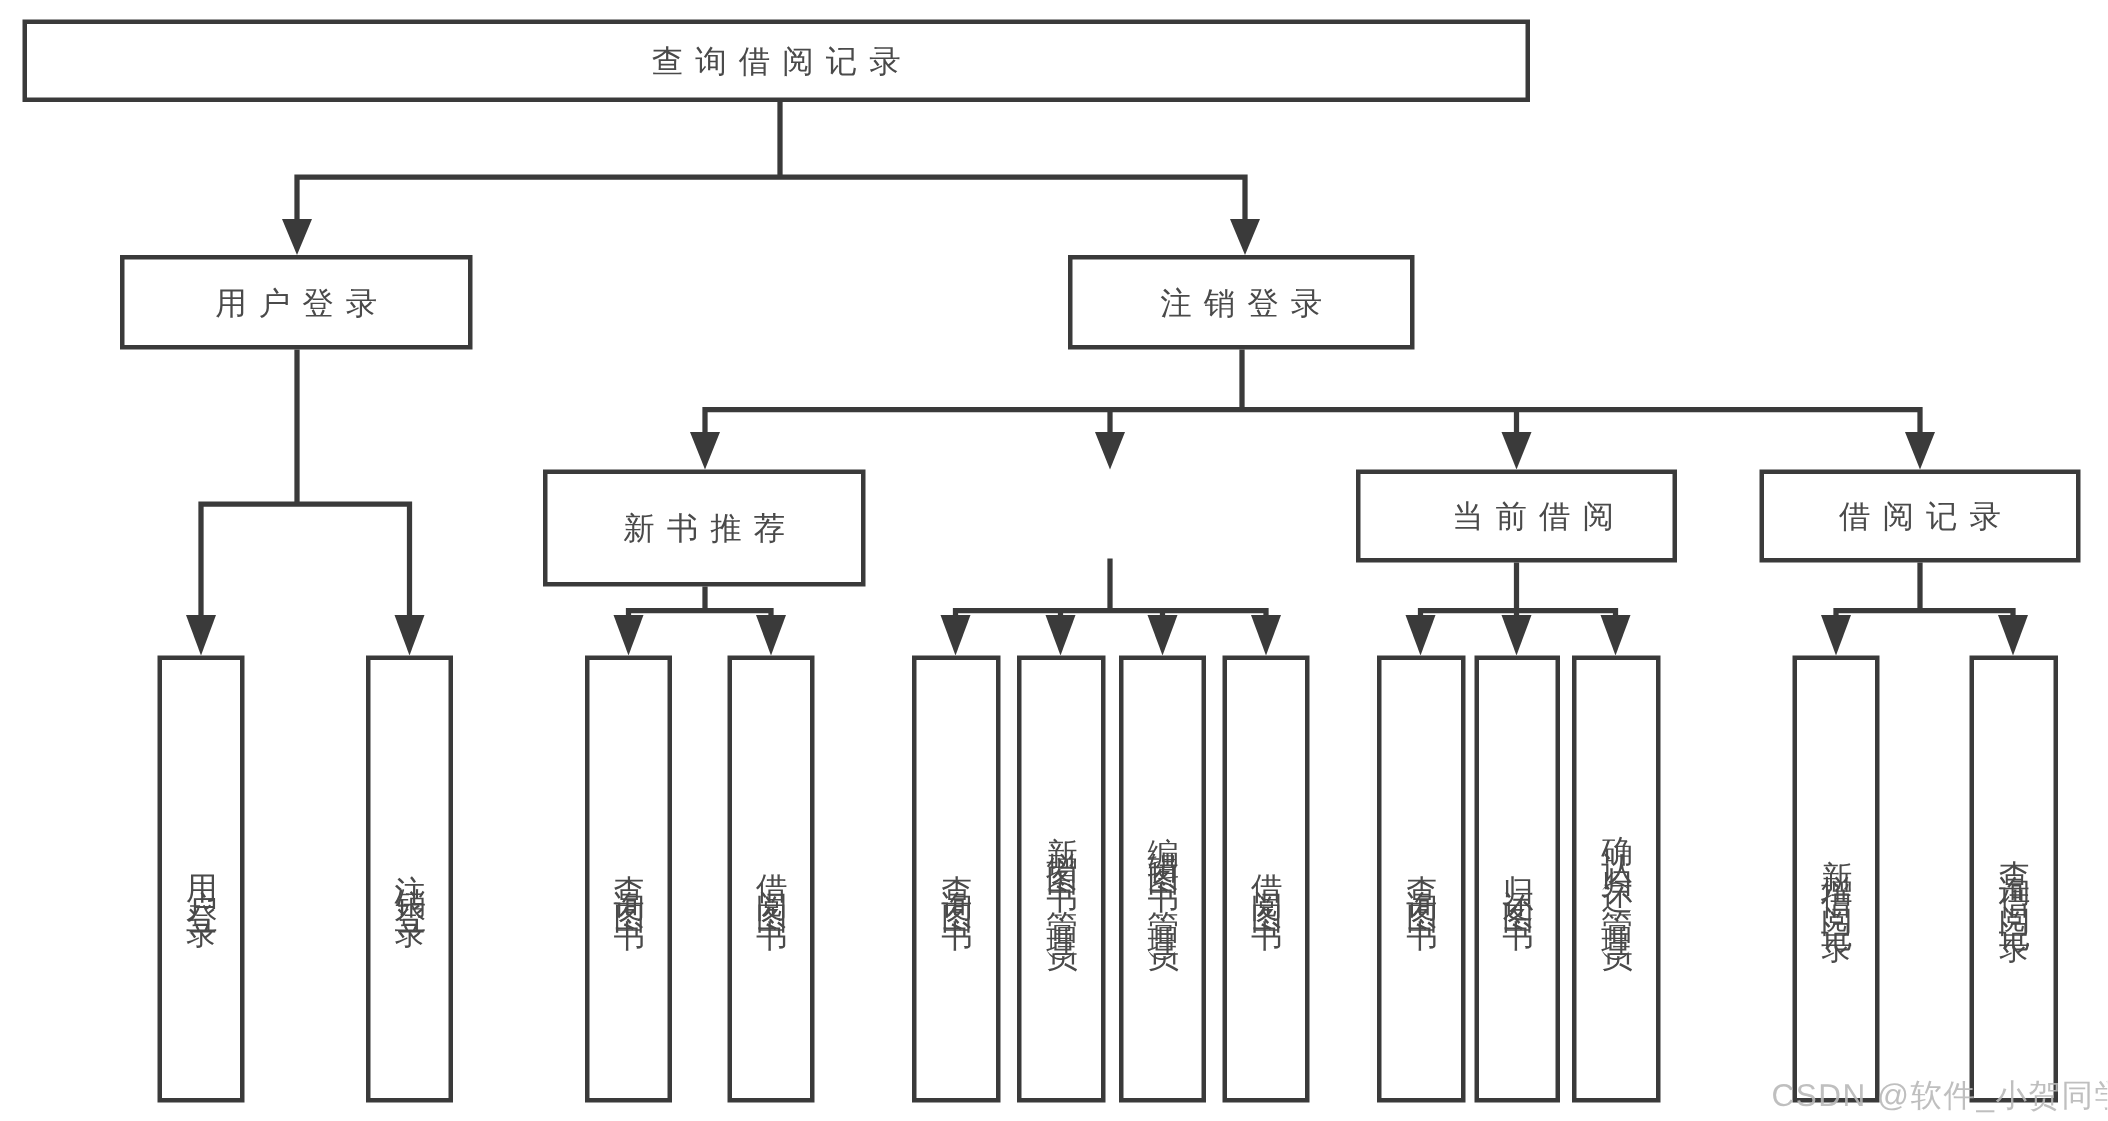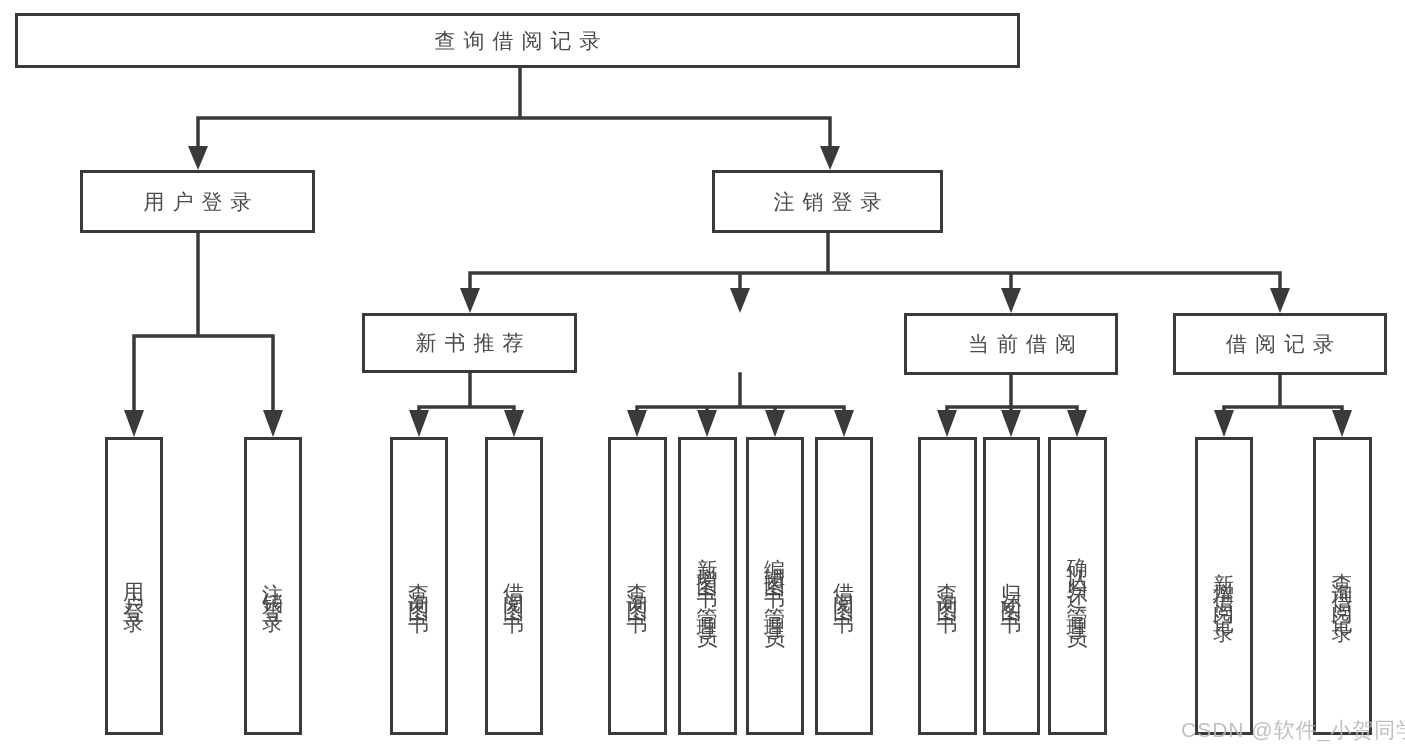--- a/index.html
+++ b/index.html
@@ -103,21 +103,21 @@
       <polygon points="1214,410 1234,410 1224,437"></polygon>
       <polygon points="1332,410 1352,410 1342,437"></polygon>
     </g>
   </svg>
 
   <div class="box hbox" style="left:15px; top:13px; width:1005px; height:55px;">查询借阅记录</div>
 
   <div class="box hbox" style="left:80px; top:170px; width:235px; height:63px;">用户登录</div>
   <div class="box hbox" style="left:712px; top:170px; width:231px; height:63px;">注销登录</div>
 
-  <div class="box hbox" style="left:362px; top:313px; width:215px; height:60px;">新书推荐</div>
+  <div class="box hbox" style="left:362px; top:313px; width:215px; height:78px;">新书推荐</div>
   <div class="box hbox" style="left:904px; top:313px; width:214px; height:62px;padding-left:22px;">当前借阅</div>
   <div class="box hbox" style="left:1173px; top:313px; width:214px; height:62px;">借阅记录</div>
 
   <div class="box vbox" style="left:105px; top:437px; width:58px; height:298px;">用户登录</div>
   <div class="box vbox" style="left:244px; top:437px; width:58px; height:298px;">注销登录</div>
 
   <div class="box vbox" style="left:390px; top:437px; width:58px; height:298px;">查询图书</div>
   <div class="box vbox" style="left:485px; top:437px; width:58px; height:298px;">借阅图书</div>
 
   <div class="box vbox" style="left:608px; top:437px; width:59px; height:298px;">查询图书</div>

